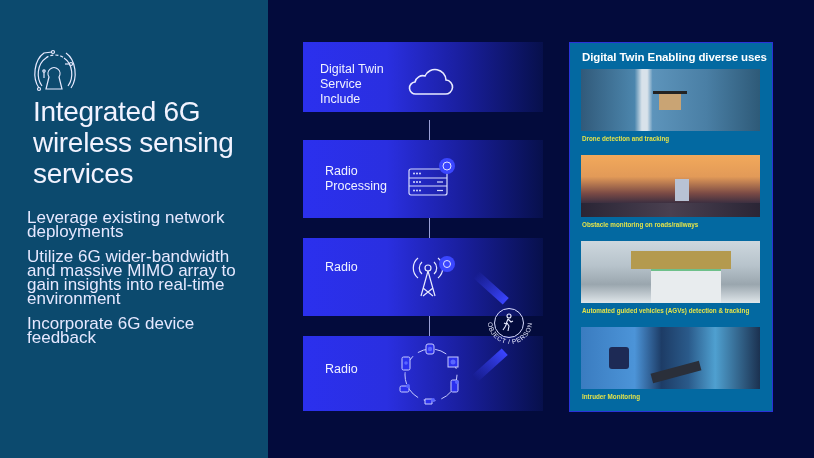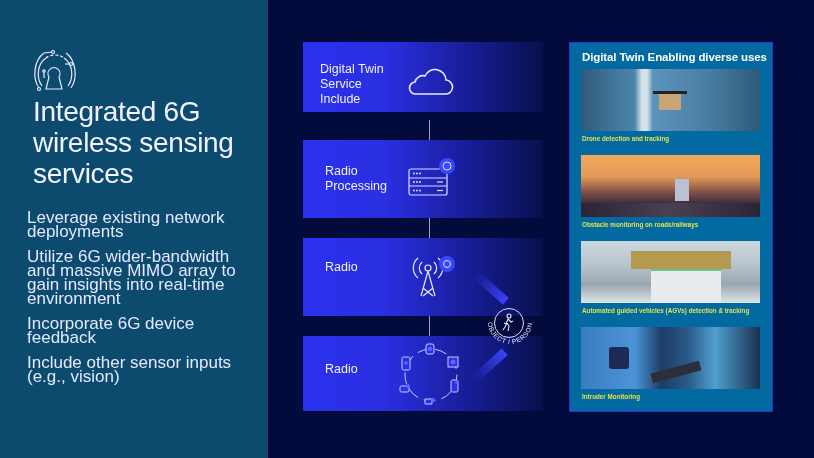--- a/index.html
+++ b/index.html
@@ -55,21 +55,20 @@
   </svg>
   <h1 class="title">
     <span>Integrated 6G</span><br>
     <span>wireless sensing</span><br>
     <span>services</span>
   </h1>
   <ul class="bullets">
     <li>Leverage existing network deployments</li>
     <li>Utilize 6G wider-bandwidth and massive MIMO array to gain insights into real-time environment</li>
     <li>Incorporate 6G device feedback</li>
-    <li>Include other sensor inputs (e.g., vision)</li>
   </ul>
 </div>
 
 <div class="dark-area"></div>
 
 <div class="connector" style="top:120px;height:20px;"></div>
 <div class="connector" style="top:218px;height:20px;"></div>
 <div class="connector" style="top:316px;height:20px;"></div>
 
 <div class="box" style="top:42px;height:70px;">

